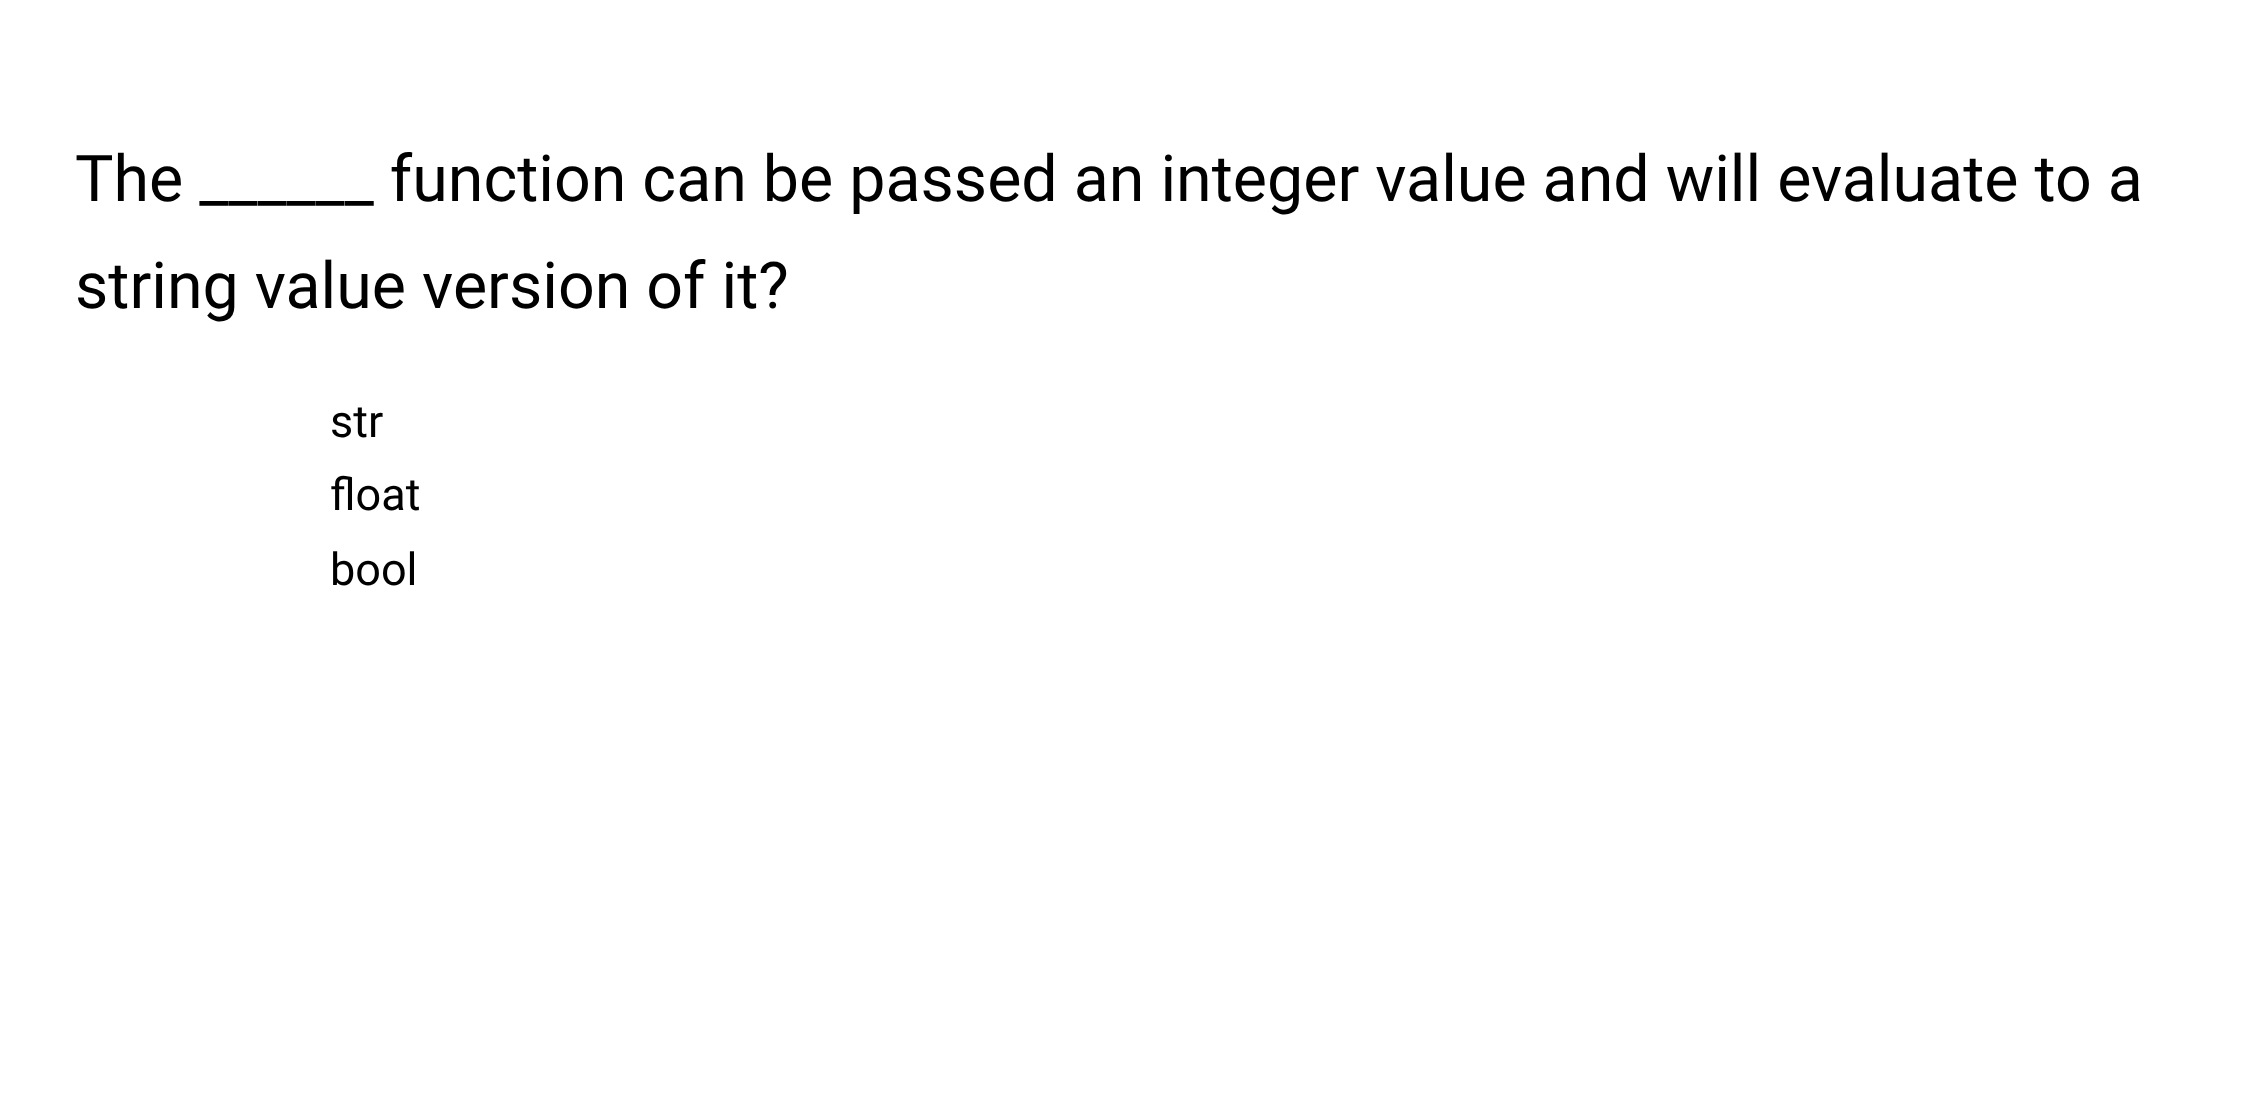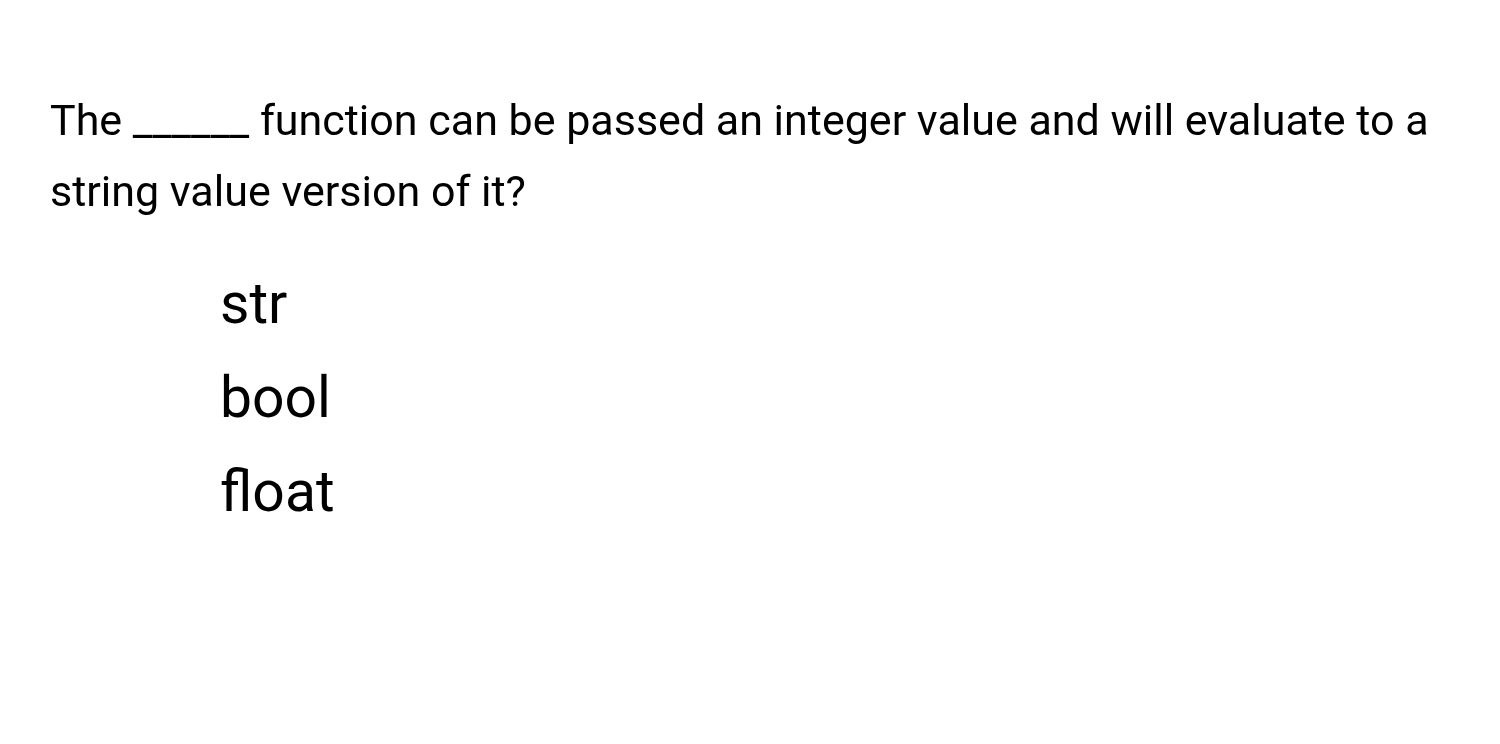--- a/index.html
+++ b/index.html
@@ -19,28 +19,28 @@
       color: #000000;
       line-height: 1.65;
       margin-bottom: 30px;
       font-weight: 400;
     }
     .answer-list {
       list-style: none;
       padding-left: 170px;
     }
     .answer-item {
-      font-size: 57px;
+      font-size: 30px;
       color: #000000;
       line-height: 1.65;
       font-weight: 400;
     }
   </style>
 </head>
 <body>
 
 <div class="question-text">The ______ function can be passed an integer value and will evaluate to a string value version of it?</div>
 
 <ul class="answer-list">
   <li class="answer-item">str</li>
+  <li class="answer-item">float</li>
   <li class="answer-item">bool</li>
-  <li class="answer-item">float</li>
 </ul>
 
 </body></html>

